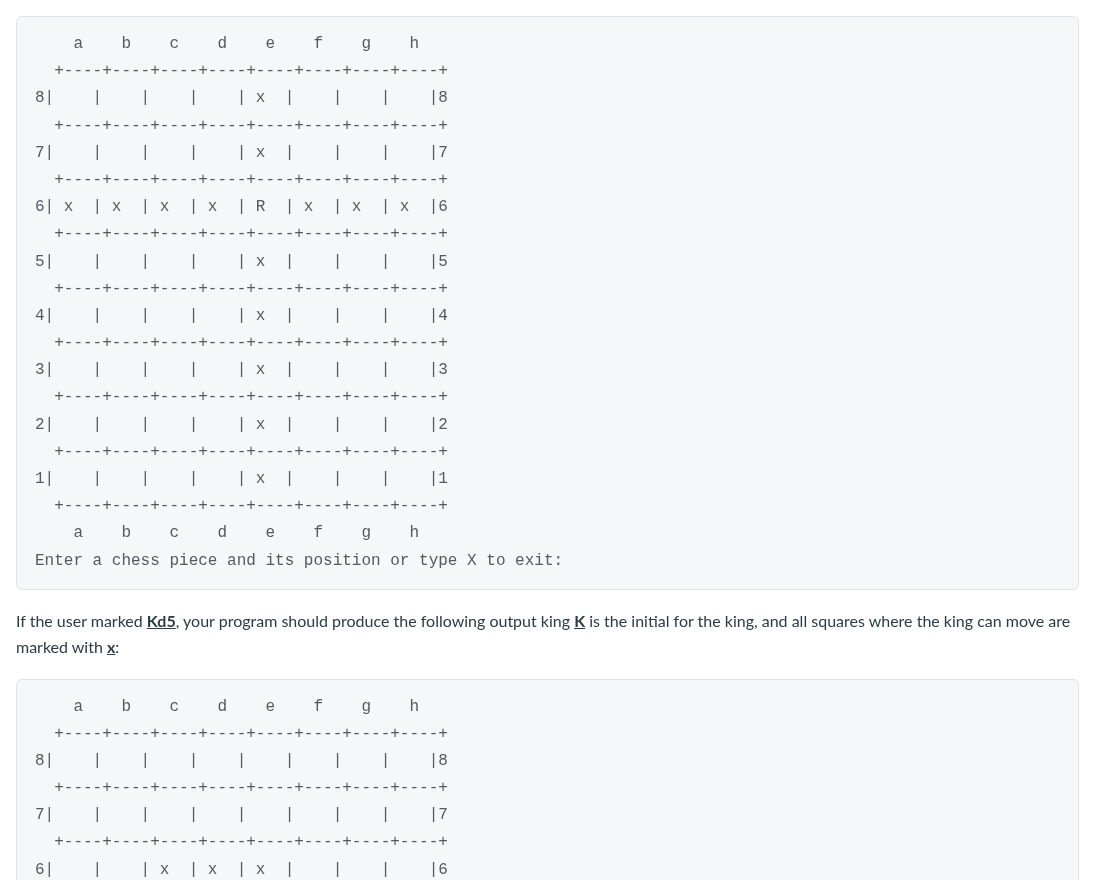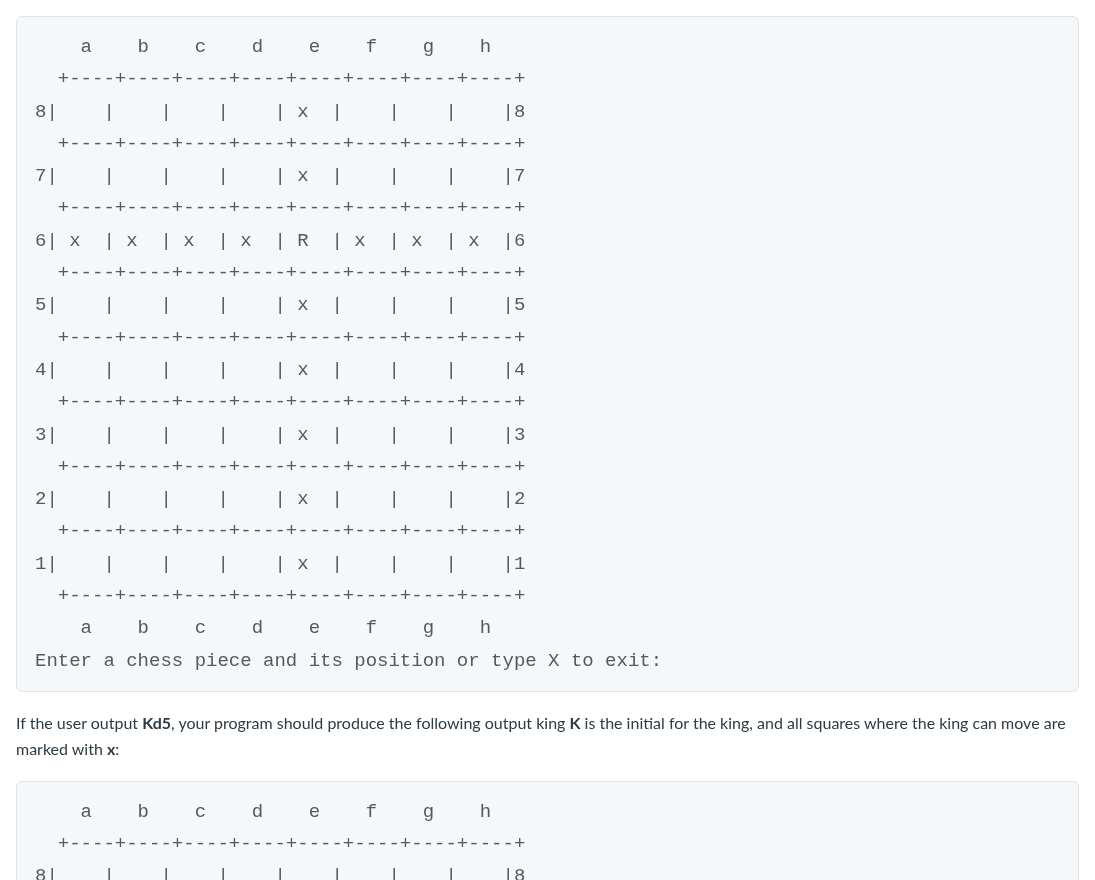--- a/index.html
+++ b/index.html
@@ -10,34 +10,35 @@
       line-height: 1.6;
       color: #2d3b45;
       background: #ffffff;
     }
     .code-block {
       background: #f6f7f8;
       border: 1px solid #e1e4e7;
       border-radius: 6px;
       padding: 14px 18px;
       font-family: "Menlo", "Consolas", "Courier New", monospace;
-      font-size: 19px;
+      font-size: 16px;
       line-height: 1.7;
       color: #555a60;
       white-space: pre;
       overflow-x: auto;
       margin-bottom: 18px;
     }
     .body-text {
       margin: 18px 0;
       color: #2d3b45;
       line-height: 1.65;
     }
     .bold {
       font-weight: 700;
+      text-decoration: underline;
     }
   </style>
 </head>
 <body>
 
 <div class="code-block">    a    b    c    d    e    f    g    h
   +----+----+----+----+----+----+----+----+
 8|    |    |    |    | x  |    |    |    |8
   +----+----+----+----+----+----+----+----+
 7|    |    |    |    | x  |    |    |    |7
@@ -51,21 +52,21 @@
 3|    |    |    |    | x  |    |    |    |3
   +----+----+----+----+----+----+----+----+
 2|    |    |    |    | x  |    |    |    |2
   +----+----+----+----+----+----+----+----+
 1|    |    |    |    | x  |    |    |    |1
   +----+----+----+----+----+----+----+----+
     a    b    c    d    e    f    g    h
 Enter a chess piece and its position or type X to exit:</div>
 
 <p class="body-text">
-  <span>If the user output </span><span class="bold">Kd5</span><span>, your program should produce the following output king </span><span class="bold">K</span><span> is the initial for the king, and all squares where the king can move are marked with </span><span class="bold">x</span><span>:</span>
+  <span>If the user marked </span><span class="bold">Kd5</span><span>, your program should produce the following output king </span><span class="bold">K</span><span> is the initial for the king, and all squares where the king can move are marked with </span><span class="bold">x</span><span>:</span>
 </p>
 
 <div class="code-block">    a    b    c    d    e    f    g    h
   +----+----+----+----+----+----+----+----+
 8|    |    |    |    |    |    |    |    |8
   +----+----+----+----+----+----+----+----+
 7|    |    |    |    |    |    |    |    |7
   +----+----+----+----+----+----+----+----+
 6|    |    | x  | x  | x  |    |    |    |6
   +----+----+----+----+----+----+----+----+

